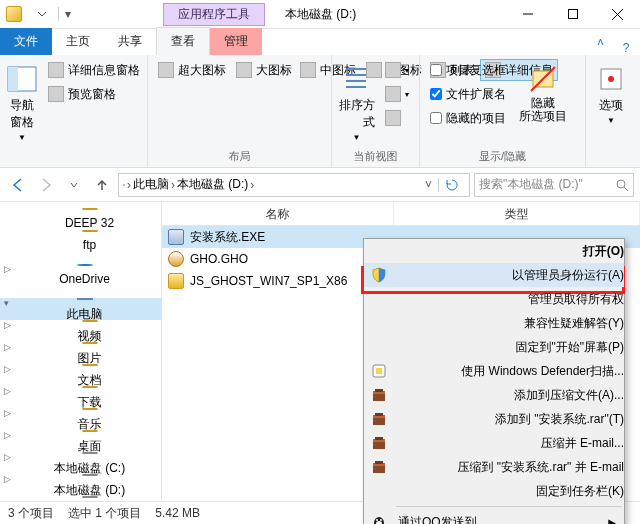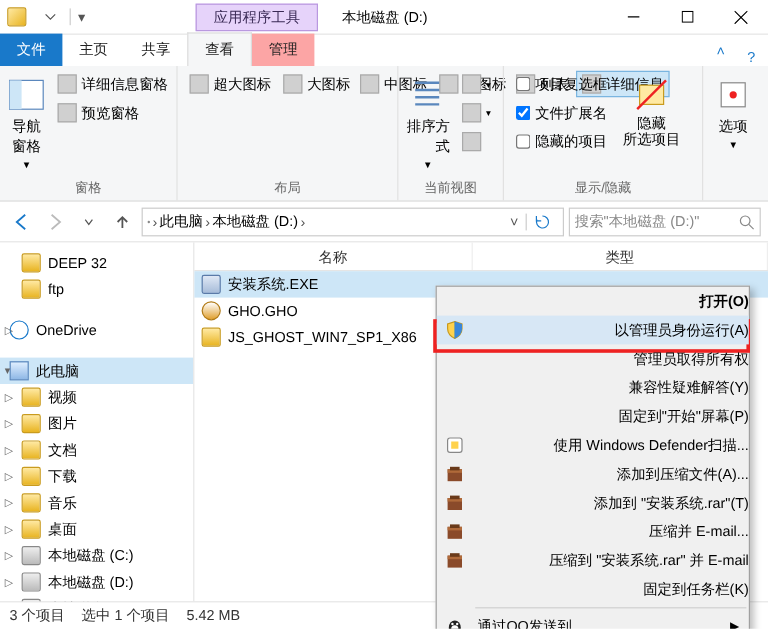--- a/index.html
+++ b/index.html
@@ -39,21 +39,21 @@
 .addrbar { height: 34px; display: flex; align-items: center; padding: 4px 6px; gap: 4px; border-bottom: 1px solid #e5e5e5; }
 .navbtn { width: 24px; height: 24px; display: flex; align-items: center; justify-content: center; color: #888; }
 .navbtn.blue svg path { stroke: #1979ca; }
 .addrbox { flex: 1; height: 24px; border: 1px solid #ccc; display: flex; align-items: center; padding: 0 4px; gap: 2px; }
 .crumb { display: flex; align-items: center; gap: 4px; font-size: 12px; }
 .searchbox { width: 160px; height: 24px; border: 1px solid #ccc; display: flex; align-items: center; padding: 0 4px; color: #888; font-style: italic; }
 
 
 .main { display: flex; height: 299px; }
 .nav { width: 162px; border-right: 1px solid #e5e5e5; overflow: hidden; padding-top: 6px; }
-.nav .item { height: 22px; display: flex; align-items: center; padding-left: 18px; gap: 6px; position: relative; }
+.nav .item { height: 22px; display: flex; align-items: center; padding-left: 18px; gap: 6px; position: relative; flex-direction: column; }
 .nav .item.sel { background: #cde6f7; }
 .nav .item .tw { position: absolute; left: 4px; color: #666; font-size: 9px; }
 .nav .fic { width: 16px; height: 16px; }
 .folder { background: linear-gradient(#ffe9a2,#e8b422); border: 1px solid #c99b1e; border-radius: 2px; }
 .disk { background: linear-gradient(#eee,#bbb); border: 1px solid #888; border-radius: 2px; }
 .cloud { background: #fff; border: 1px solid #1979ca; border-radius: 50%; }
 .pc { background: linear-gradient(#dfeeff,#8fb8e6); border: 1px solid #5a87bd; }
 
 .files { flex: 1; display: flex; flex-direction: column; }
 .fhdr { height: 24px; display: flex; border-bottom: 1px solid #e5e5e5; }
@@ -138,21 +138,20 @@
         <div class="rowitem">
             <span class="smic"></span>
             <span>详细信息窗格</span>
           </div>
         <div class="rowitem">
             <span class="smic"></span>
             <span>预览窗格</span>
           </div>
       </div>
     </div>
-    <div class="label">窗格</div>
   </div>
 
   <div class="rgroup" style="width:184px">
     <div class="body" style="flex-direction:row;gap:0">
       <div style="display:flex;gap:2px">
         <div class="rowitem">
             <span class="smic"></span>
             <span>超大图标</span>
           </div>
         <div class="rowitem">

